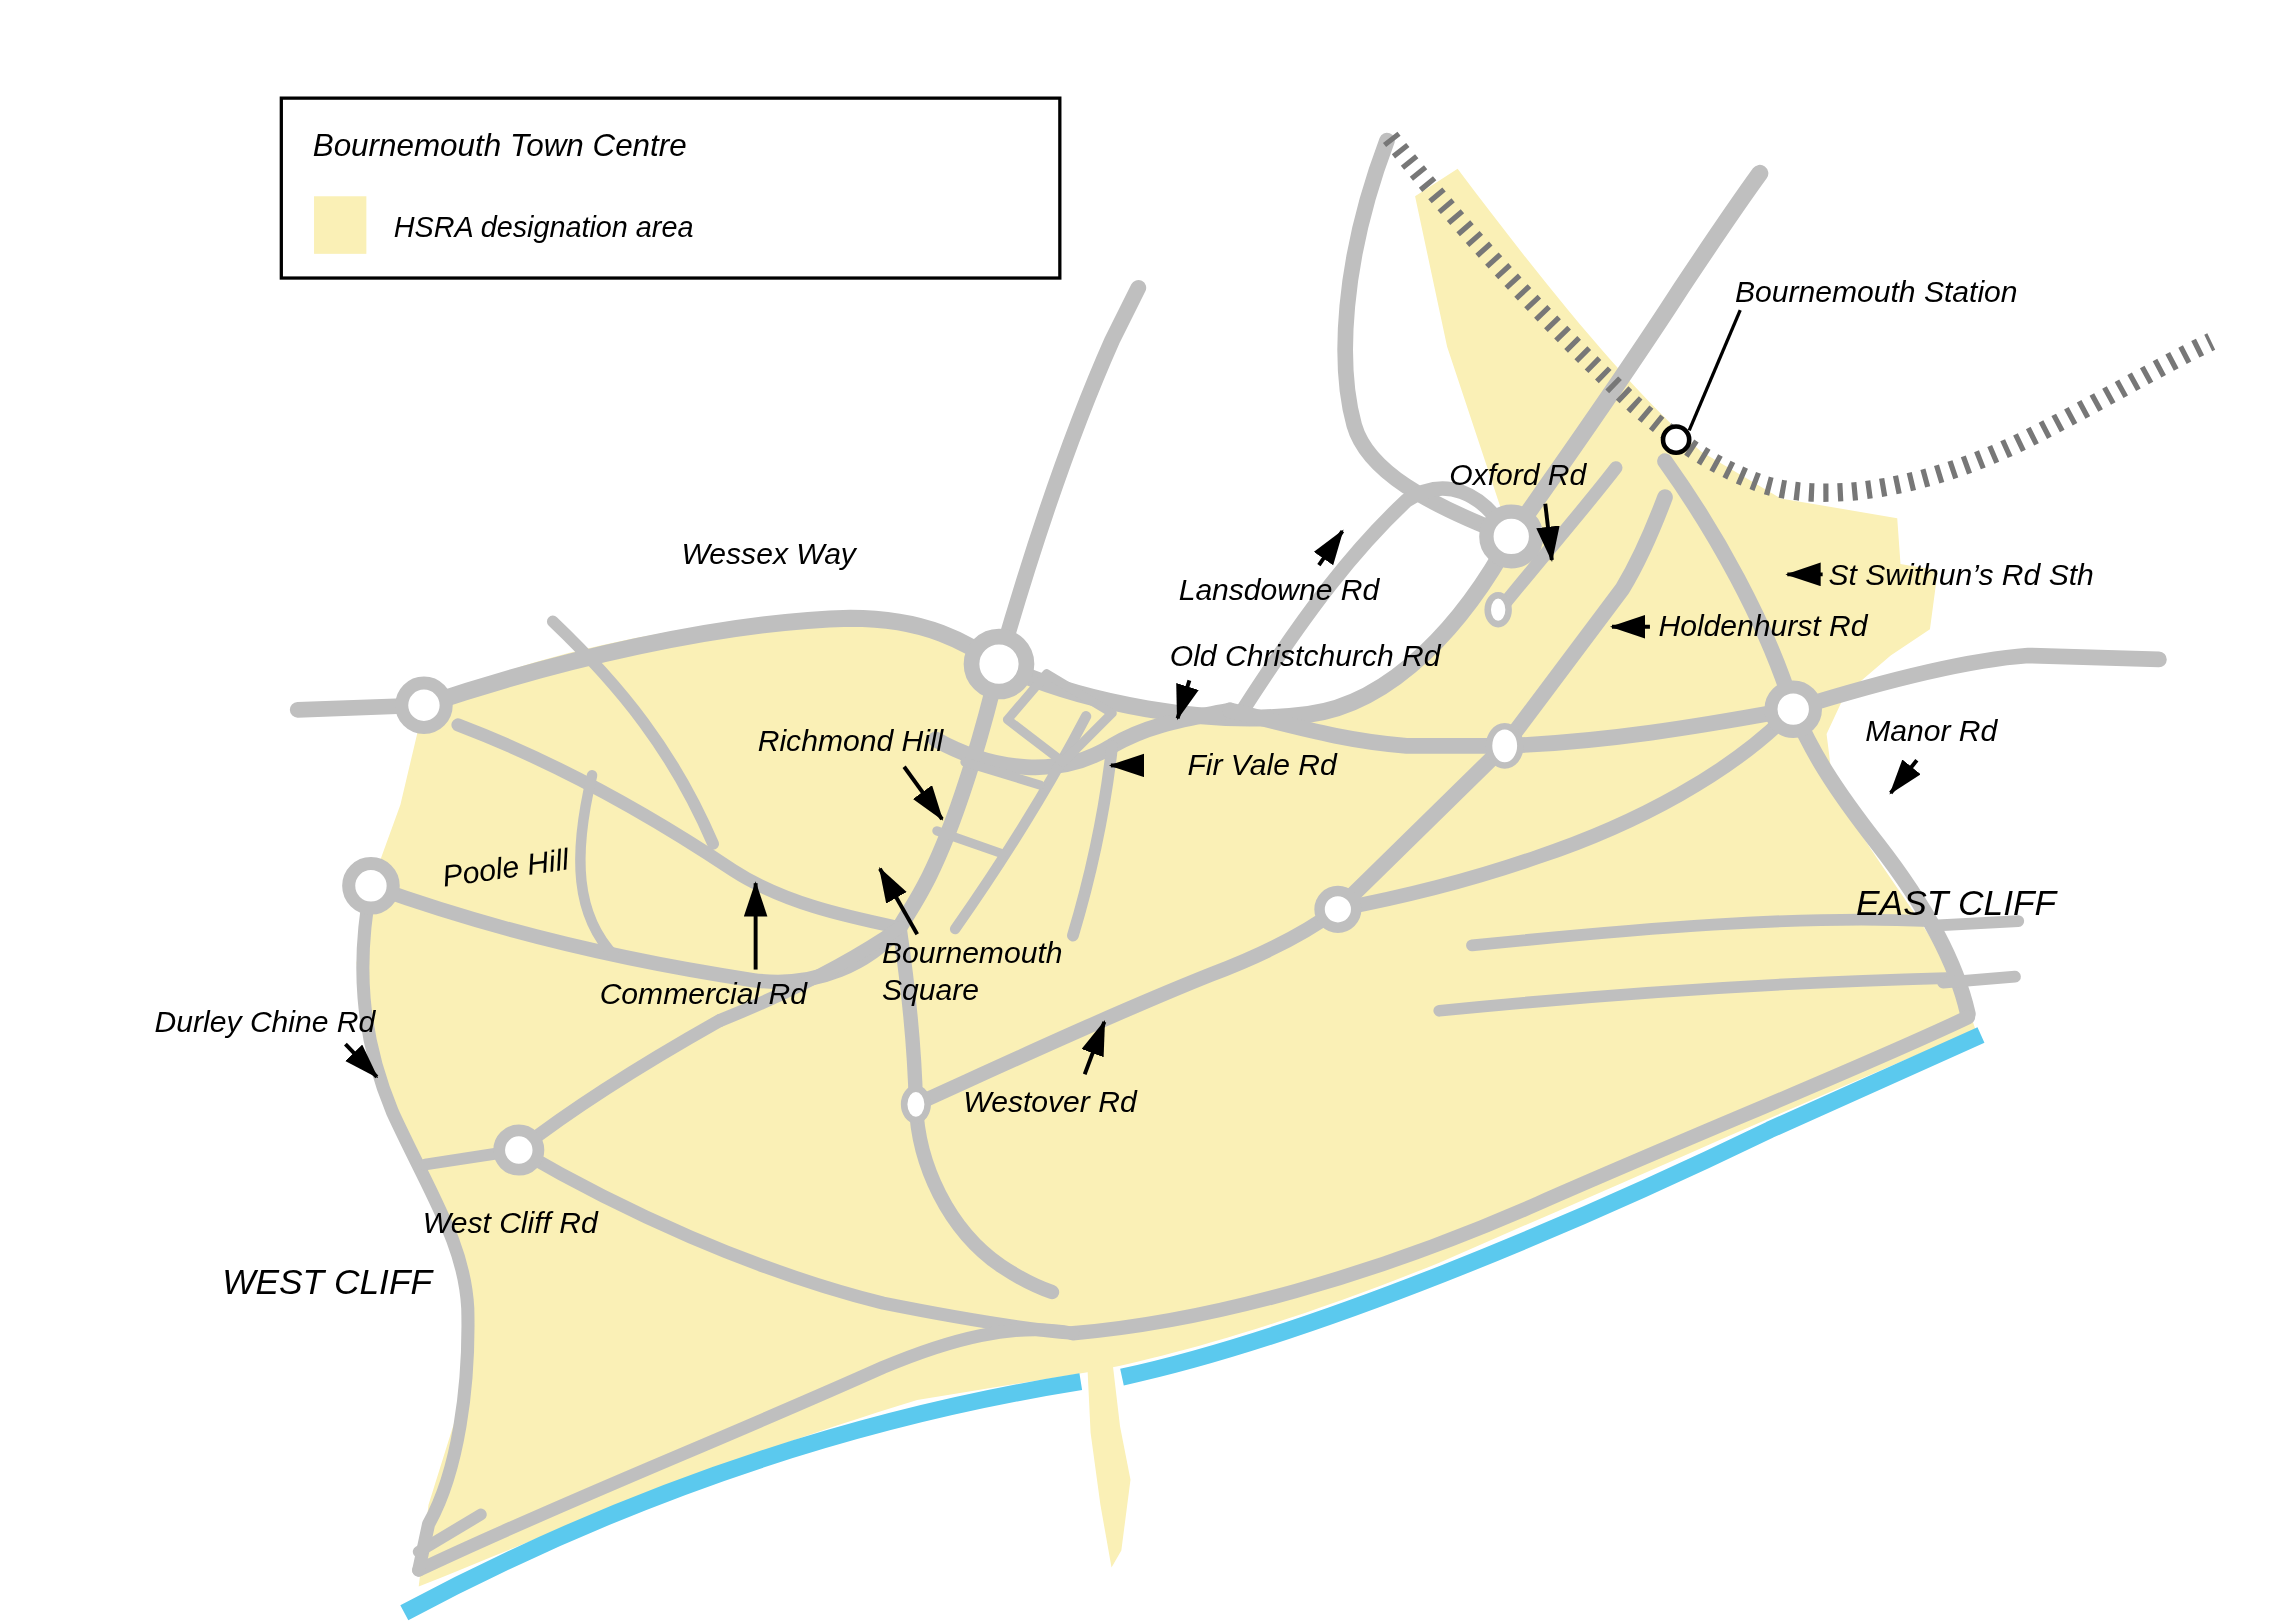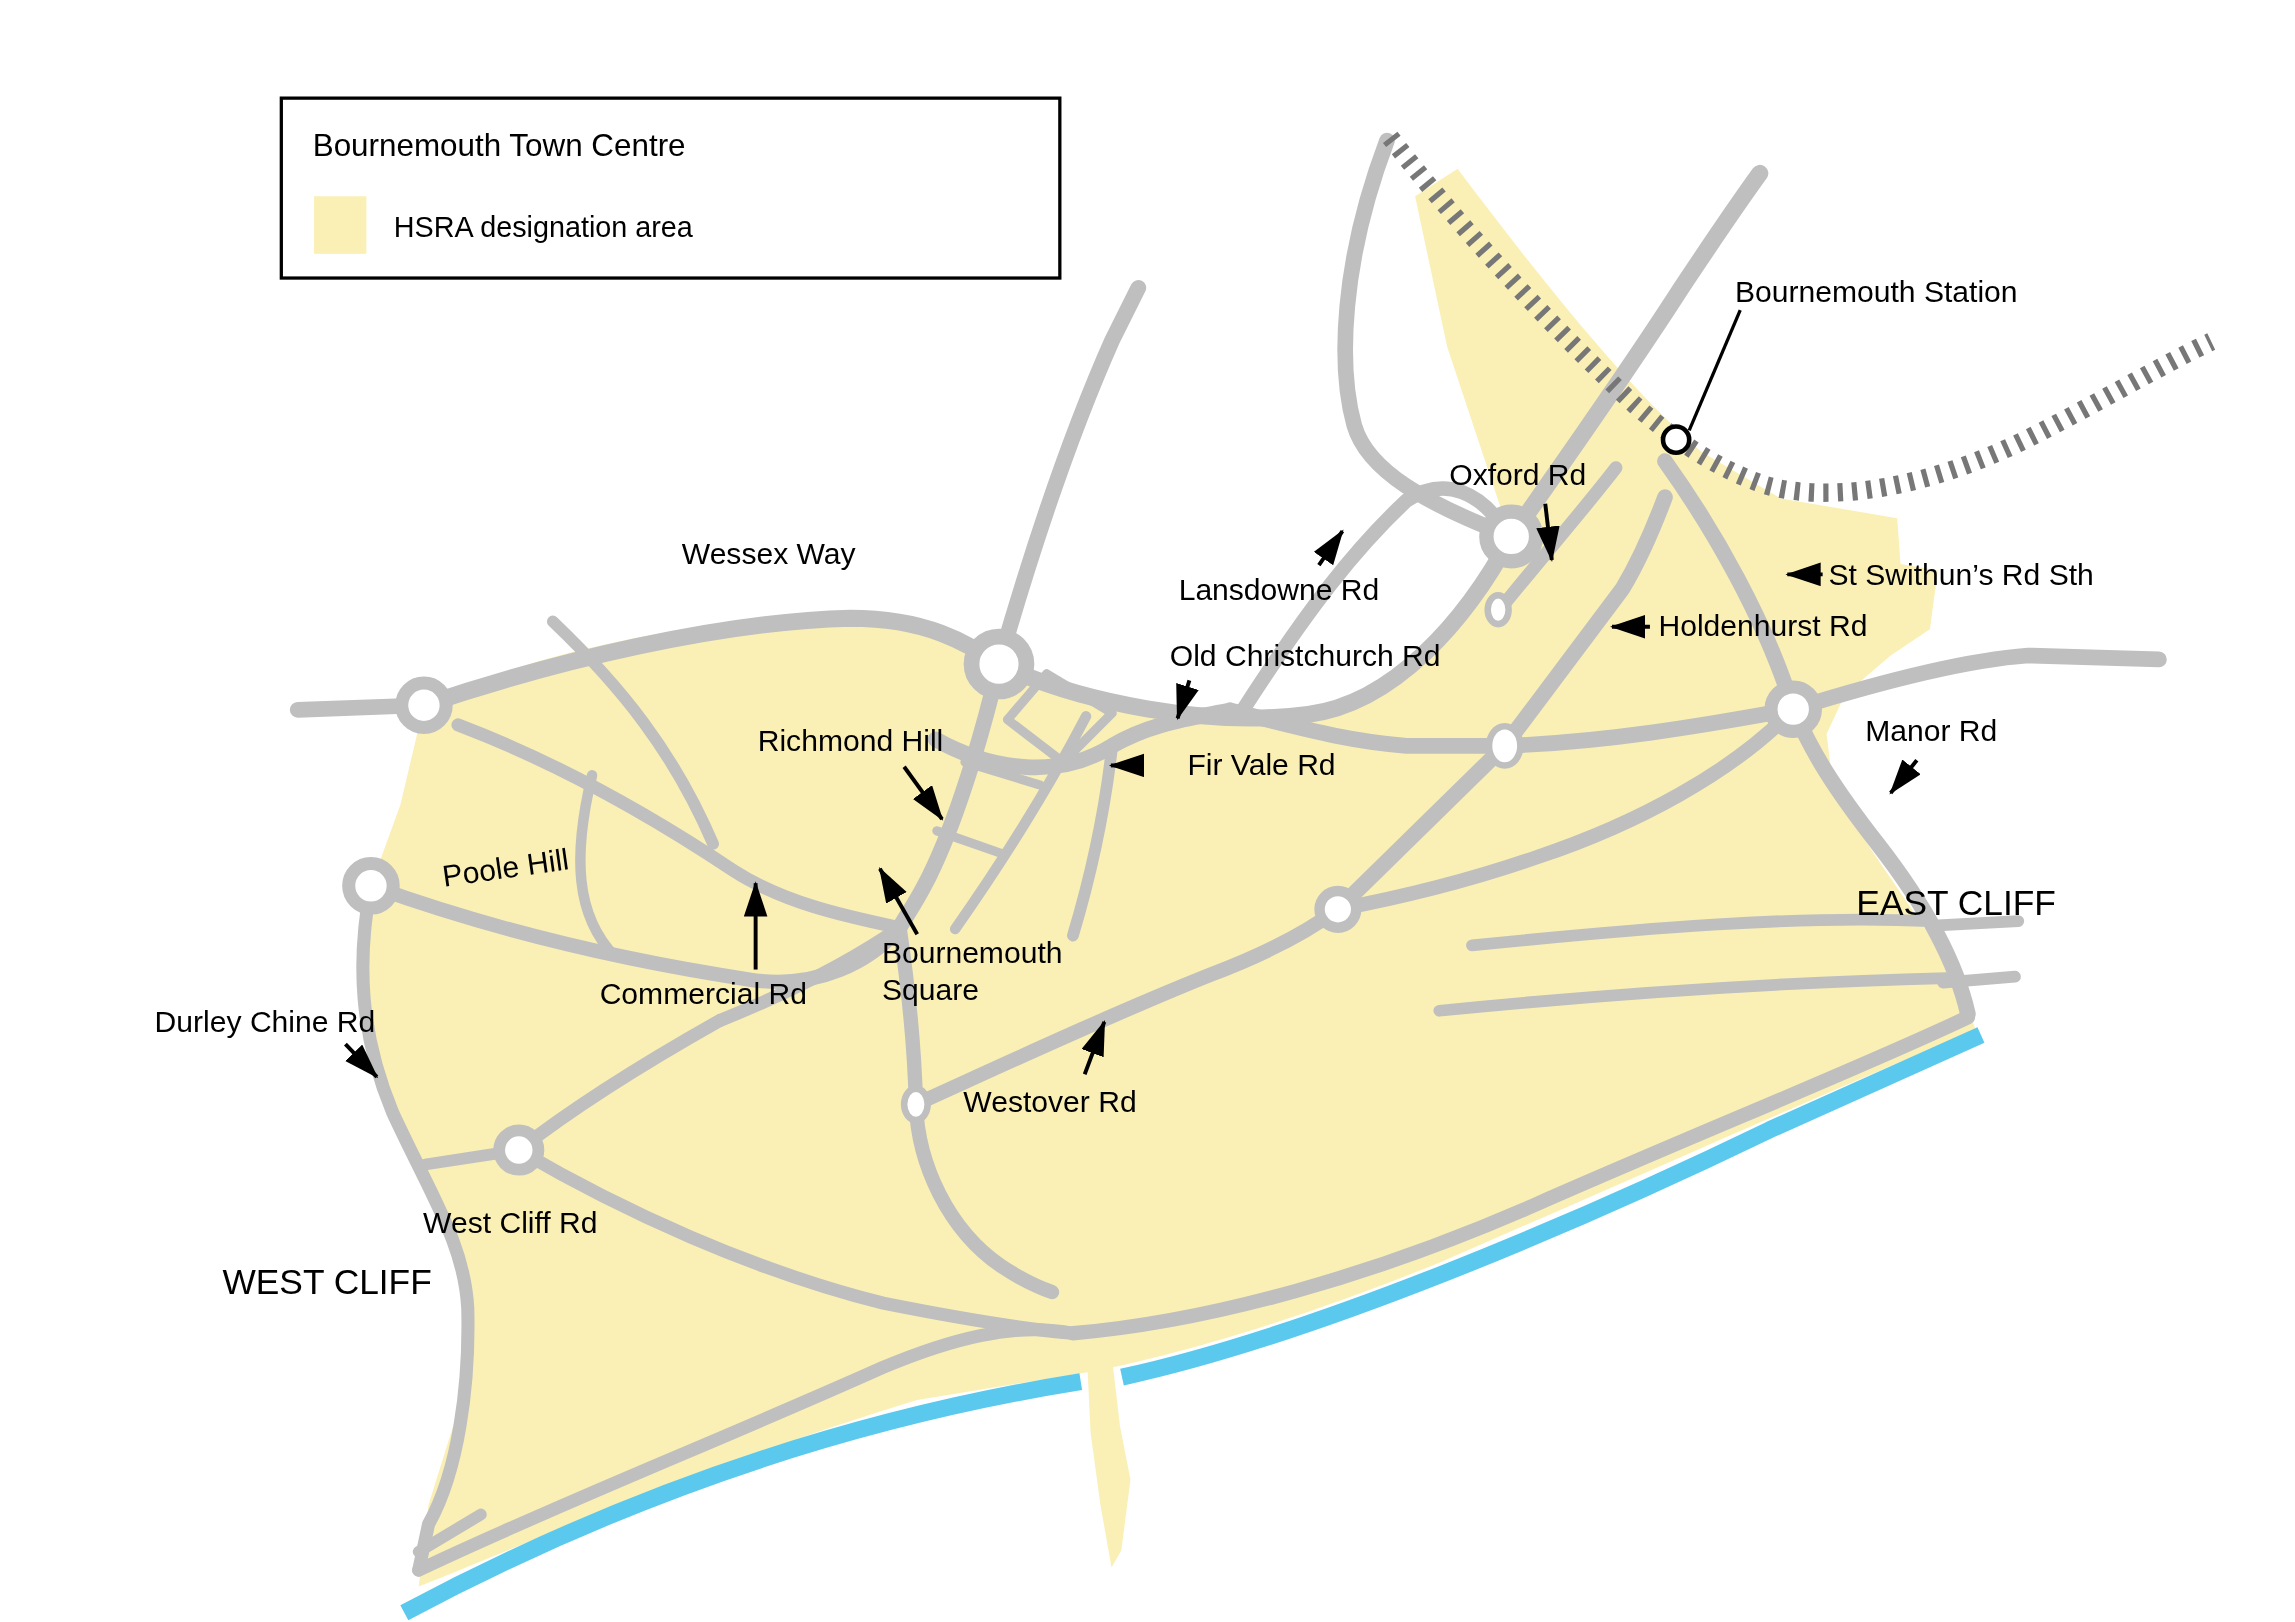--- a/index.html
+++ b/index.html
@@ -1,16 +1,16 @@
 <!DOCTYPE html>
 <html style="font-size:10.5px"><head>
 <meta charset="utf-8">
 <style>
   html,body{margin:0;padding:0;background:#ffffff;}
-  .map-wrap{width:100%;max-width:2295px;}
+  .map-wrap{width:100%;max-width:2295px;font-style:italic;}
   svg{display:block;width:100%;height:auto;font-family:"Liberation Sans",sans-serif;}
   .road{fill:none;stroke:#BFBFBF;stroke-linecap:round;stroke-linejoin:round;}
   .rail{fill:none;stroke:#777777;stroke-dasharray:8 14;stroke-linecap:butt;}
   .lbl{fill:#000;font-size:46px;}
   .lbl-big{fill:#000;font-size:54px;}
   .lbl-legend-title{fill:#000;font-size:48px;}
   .lbl-legend{fill:#000;font-size:44px;}
   .arrow{stroke:#000;stroke-width:6;fill:none;}
   .leader{stroke:#000;stroke-width:5;fill:none;}
   .jring{fill:#fff;stroke:#BFBFBF;}

